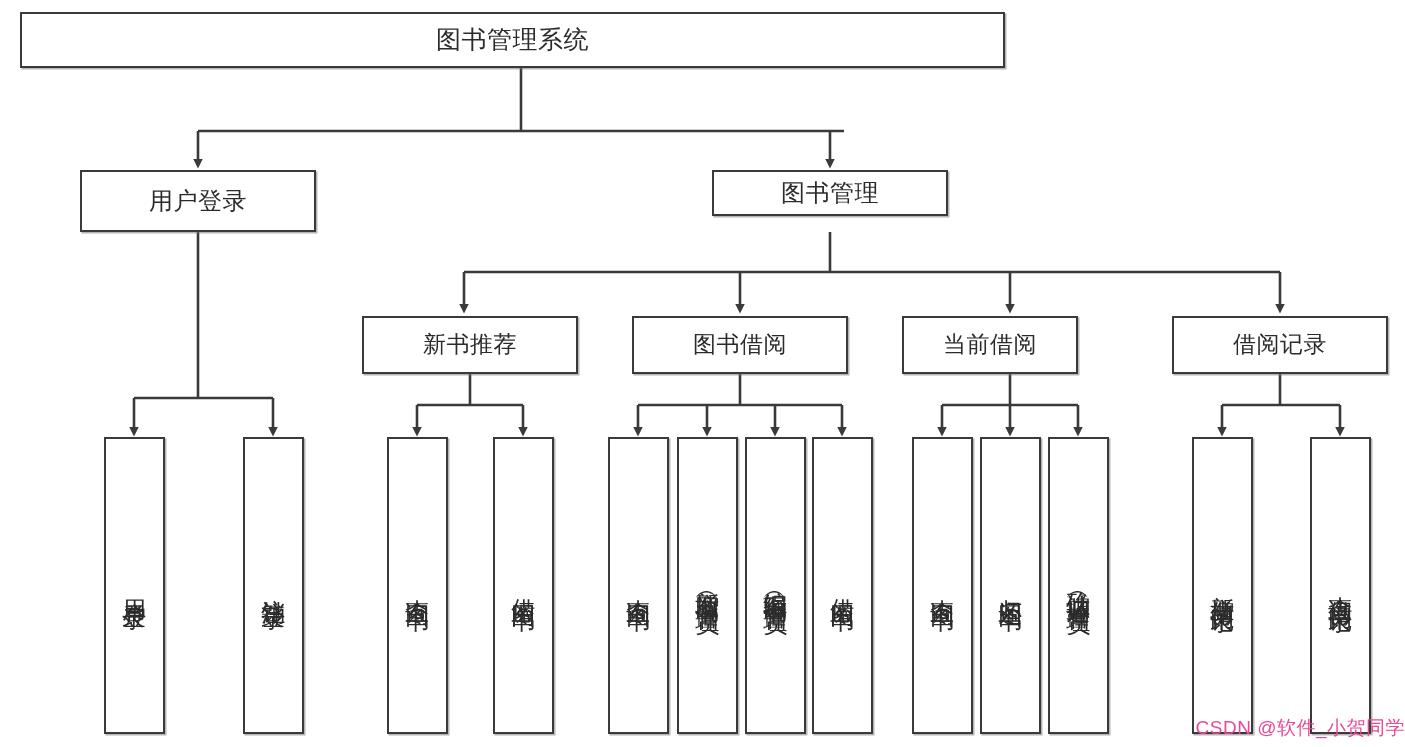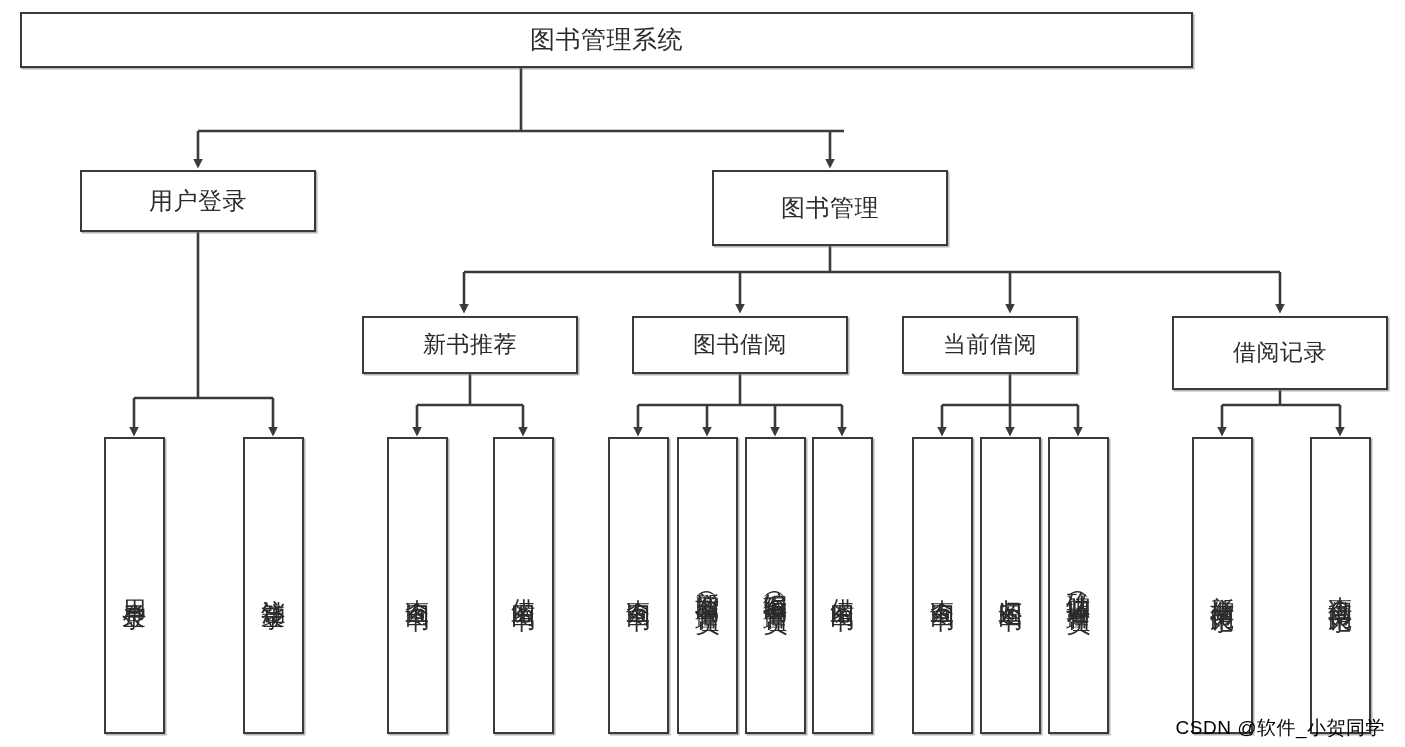--- a/index.html
+++ b/index.html
@@ -45,23 +45,23 @@
     font-size:24px;
     line-height:1.06;
     letter-spacing:3px;
     white-space:normal;
     max-height:270px;
     text-align:center;
   }
 
   #watermark{
     position:absolute;
-    right:20px;bottom:6px;
+    right:0;bottom:6px;
     font-size:19px;
-    color:#000000;
+    color:#ec4899;
     letter-spacing:.5px;
     white-space:nowrap;
     pointer-events:none;
   }
 </style>
 </head>
 <body>
 
 <div id="canvas">
 
@@ -108,41 +108,41 @@
       <path d="M1010,405 L1010,428" marker-end="url(#ah)"></path>
       <path d="M1078,405 L1078,428" marker-end="url(#ah)"></path>
 
       <path d="M1280,374 L1280,405"></path>
       <path d="M1222,405 L1340,405"></path>
       <path d="M1222,405 L1222,428" marker-end="url(#ah)"></path>
       <path d="M1340,405 L1340,428" marker-end="url(#ah)"></path>
     </g>
   </svg>
 
-  <div class="node root" style="left:20px;top:12px;width:1173px;height:56px;justify-content:center;">
+  <div class="node root" style="left:20px;top:12px;width:985px;height:56px;justify-content:center;">
     <span class="lbl">图书管理系统</span>
   </div>
 
   <div class="node lvl2" style="left:80px;top:170px;width:236px;height:62px;">
     <span class="lbl">用户登录</span>
   </div>
-  <div class="node lvl2" style="left:712px;top:170px;width:236px;height:76px;">
+  <div class="node lvl2" style="left:712px;top:170px;width:236px;height:46px;">
     <span class="lbl">图书管理</span>
   </div>
 
   <div class="node lvl3" style="left:362px;top:316px;width:216px;height:58px;">
     <span class="lbl">新书推荐</span>
   </div>
   <div class="node lvl3" style="left:632px;top:316px;width:216px;height:58px;text-align:right;">
     <span class="lbl">图书借阅</span>
   </div>
   <div class="node lvl3" style="left:902px;top:316px;width:176px;height:58px;">
     <span class="lbl">当前借阅</span>
   </div>
-  <div class="node lvl3" style="left:1172px;top:316px;width:216px;height:74px;">
+  <div class="node lvl3" style="left:1172px;top:316px;width:216px;height:58px;">
     <span class="lbl">借阅记录</span>
   </div>
 
   <div class="node leaf" style="left:104px;top:437px;width:61px;height:297px;">
     <span class="lbl">用户登录</span>
   </div>
   <div class="node leaf" style="left:243px;top:437px;width:61px;height:297px;">
     <span class="lbl">注销登录</span>
   </div>
 

